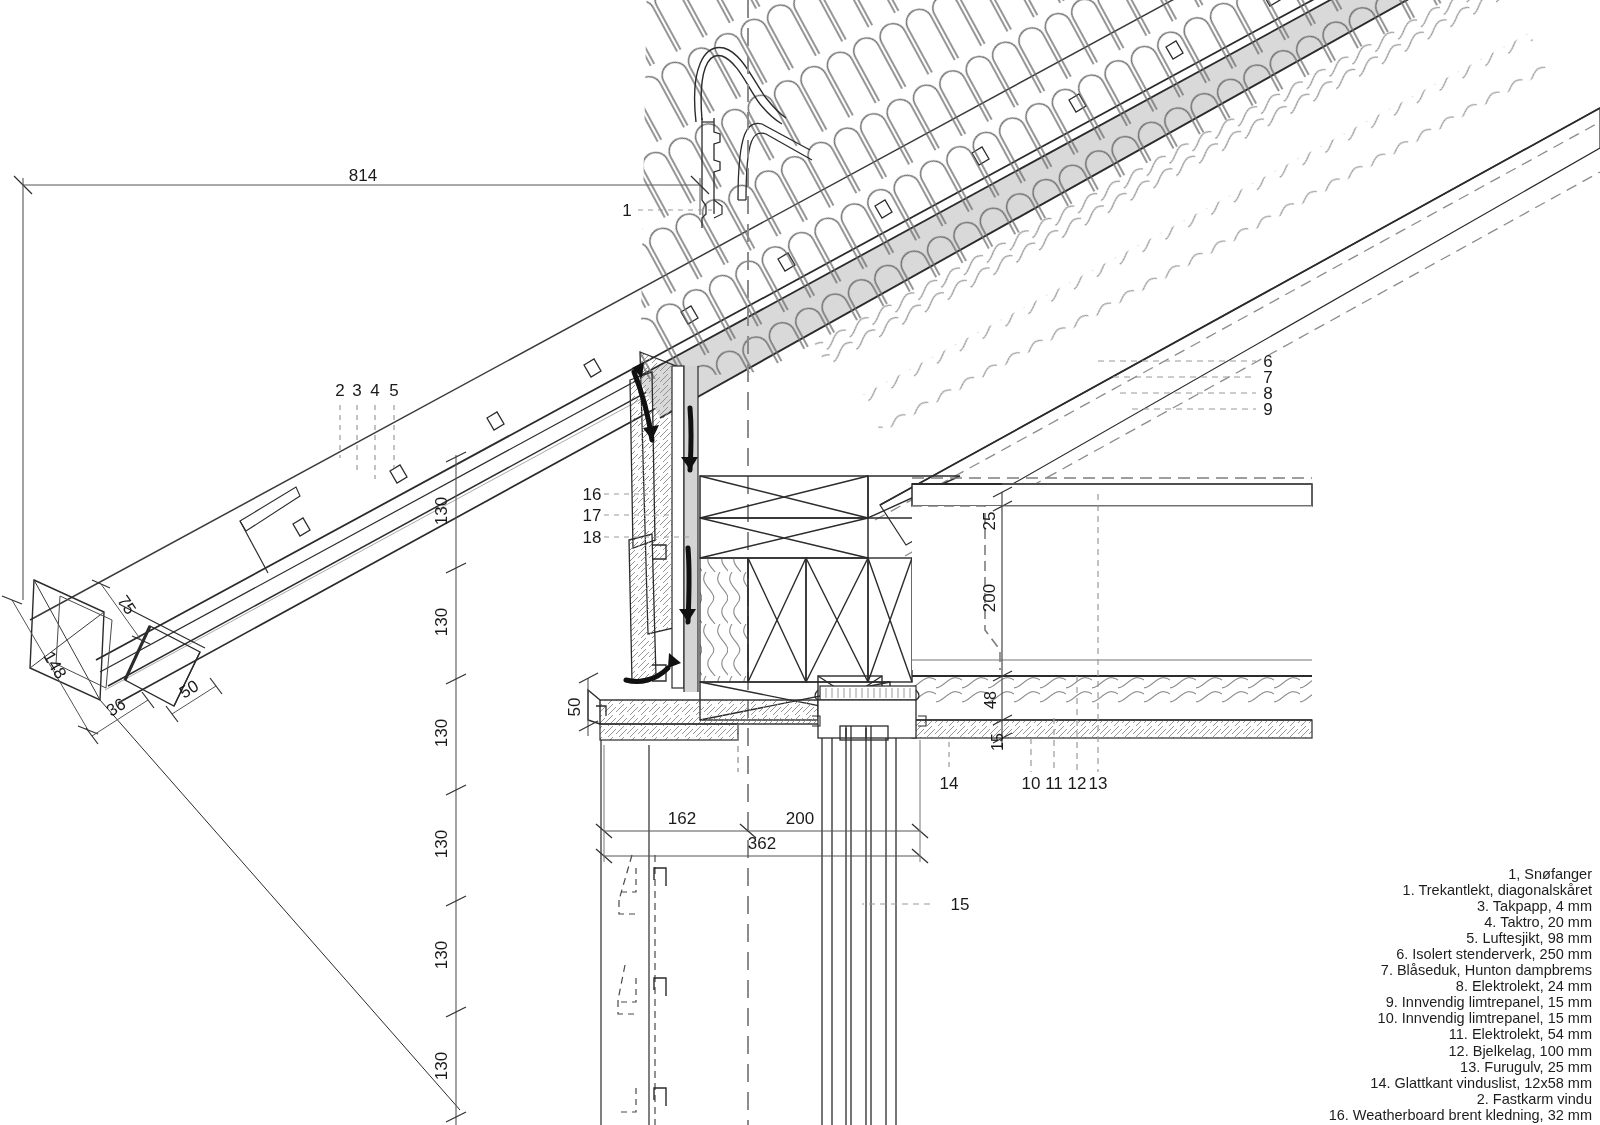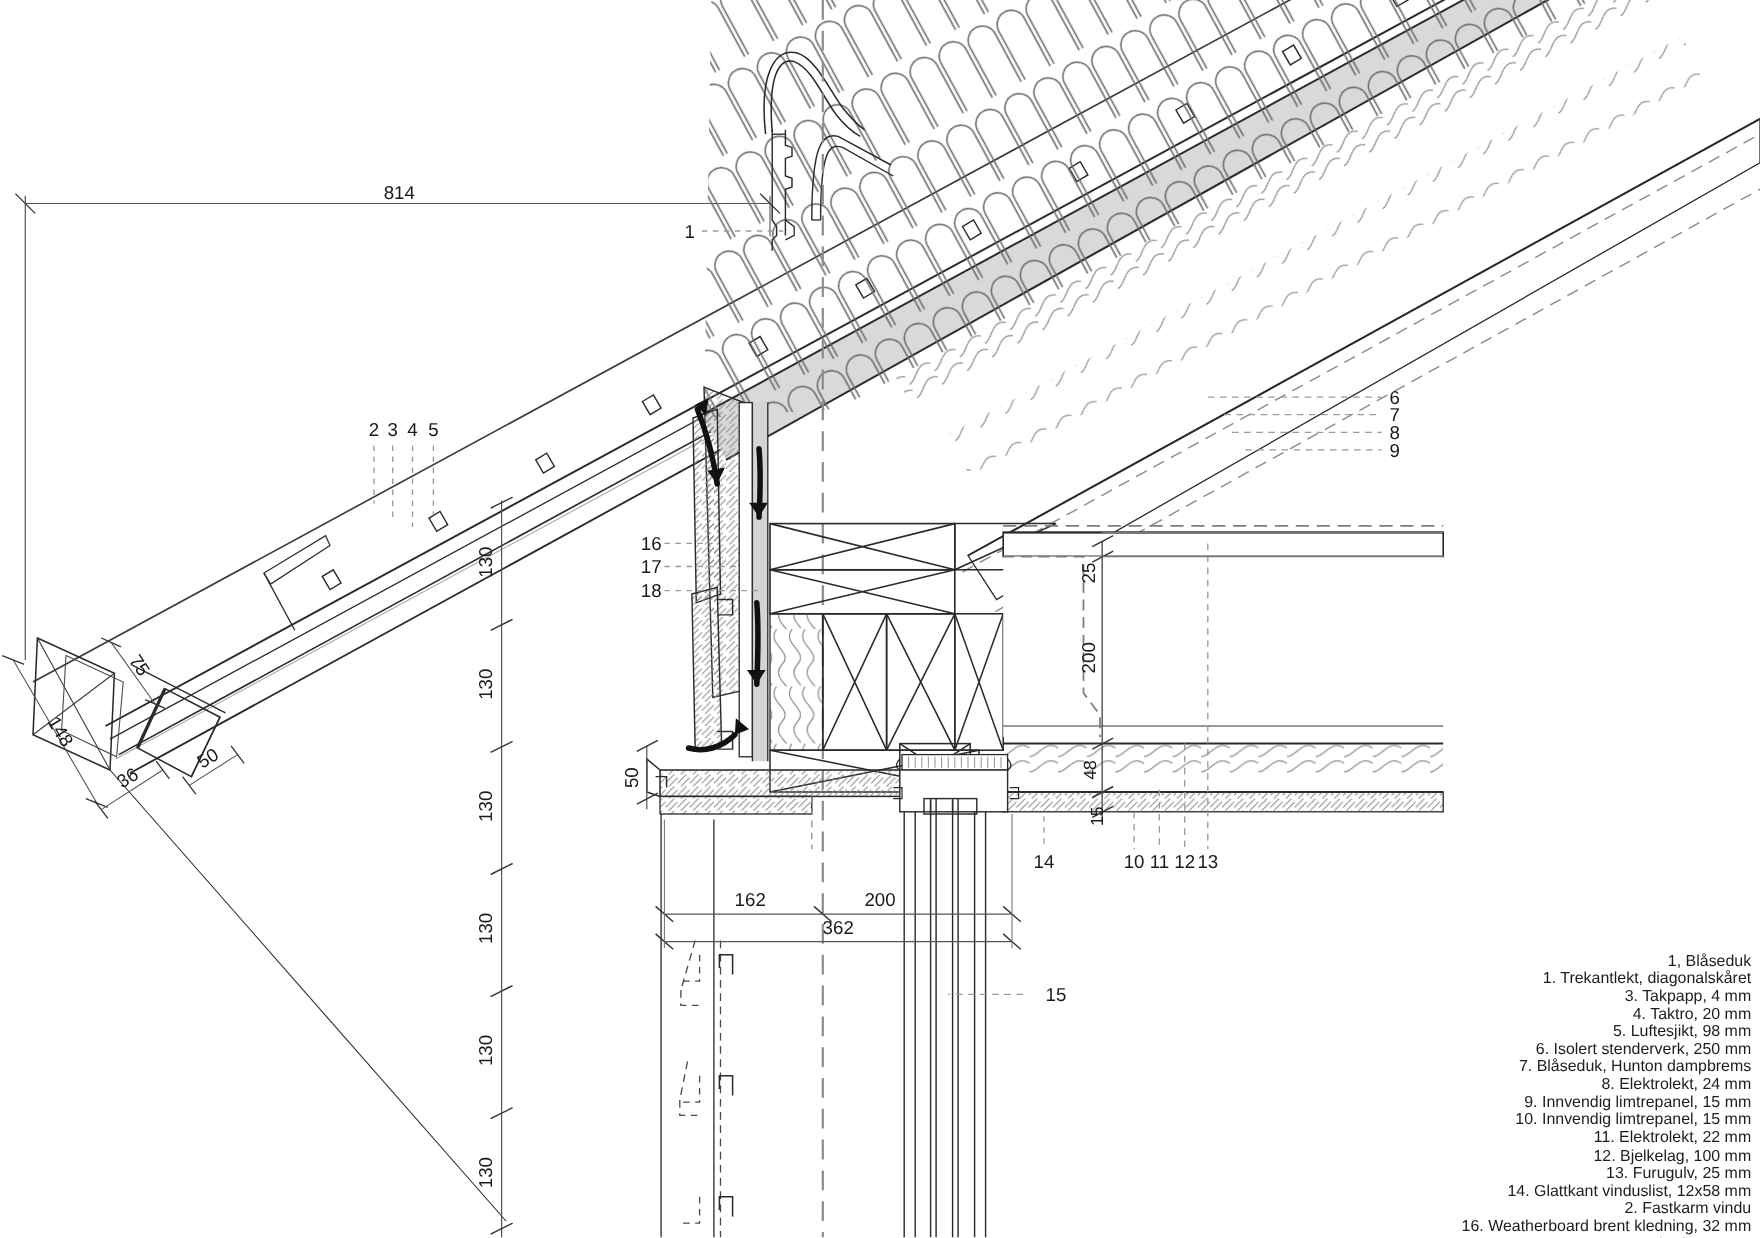--- a/index.html
+++ b/index.html
@@ -444,31 +444,31 @@
 
     <g stroke="#777" stroke-width="1">
       <line x1="604" y1="745" x2="604" y2="862"></line>
       <line x1="920" y1="740" x2="920" y2="862"></line>
     </g>
   </g>
 
 </svg>
 
 <div class="legend">
-  <div>1, Blåseduk</div>
+  <div>1, Snøfanger</div>
   <div>1. Trekantlekt, diagonalskåret</div>
   <div>3. Takpapp, 4 mm</div>
   <div>4. Taktro, 20 mm</div>
   <div>5. Luftesjikt, 98 mm</div>
   <div>6. Isolert stenderverk, 250 mm</div>
   <div>7. Blåseduk, Hunton dampbrems</div>
   <div>8. Elektrolekt, 24 mm</div>
   <div>9. Innvendig limtrepanel, 15 mm</div>
   <div>10. Innvendig limtrepanel, 15 mm</div>
-  <div>11. Elektrolekt, 22 mm</div>
+  <div>11. Elektrolekt, 54 mm</div>
   <div>12. Bjelkelag, 100 mm</div>
   <div>13. Furugulv, 25 mm</div>
   <div>14. Glattkant vinduslist, 12x58 mm</div>
   <div>2. Fastkarm vindu</div>
   <div>16. Weatherboard brent kledning, 32 mm</div>
   <div>17. Sløyfe, 30 mm</div>
 
 </div>
 
 </div>

